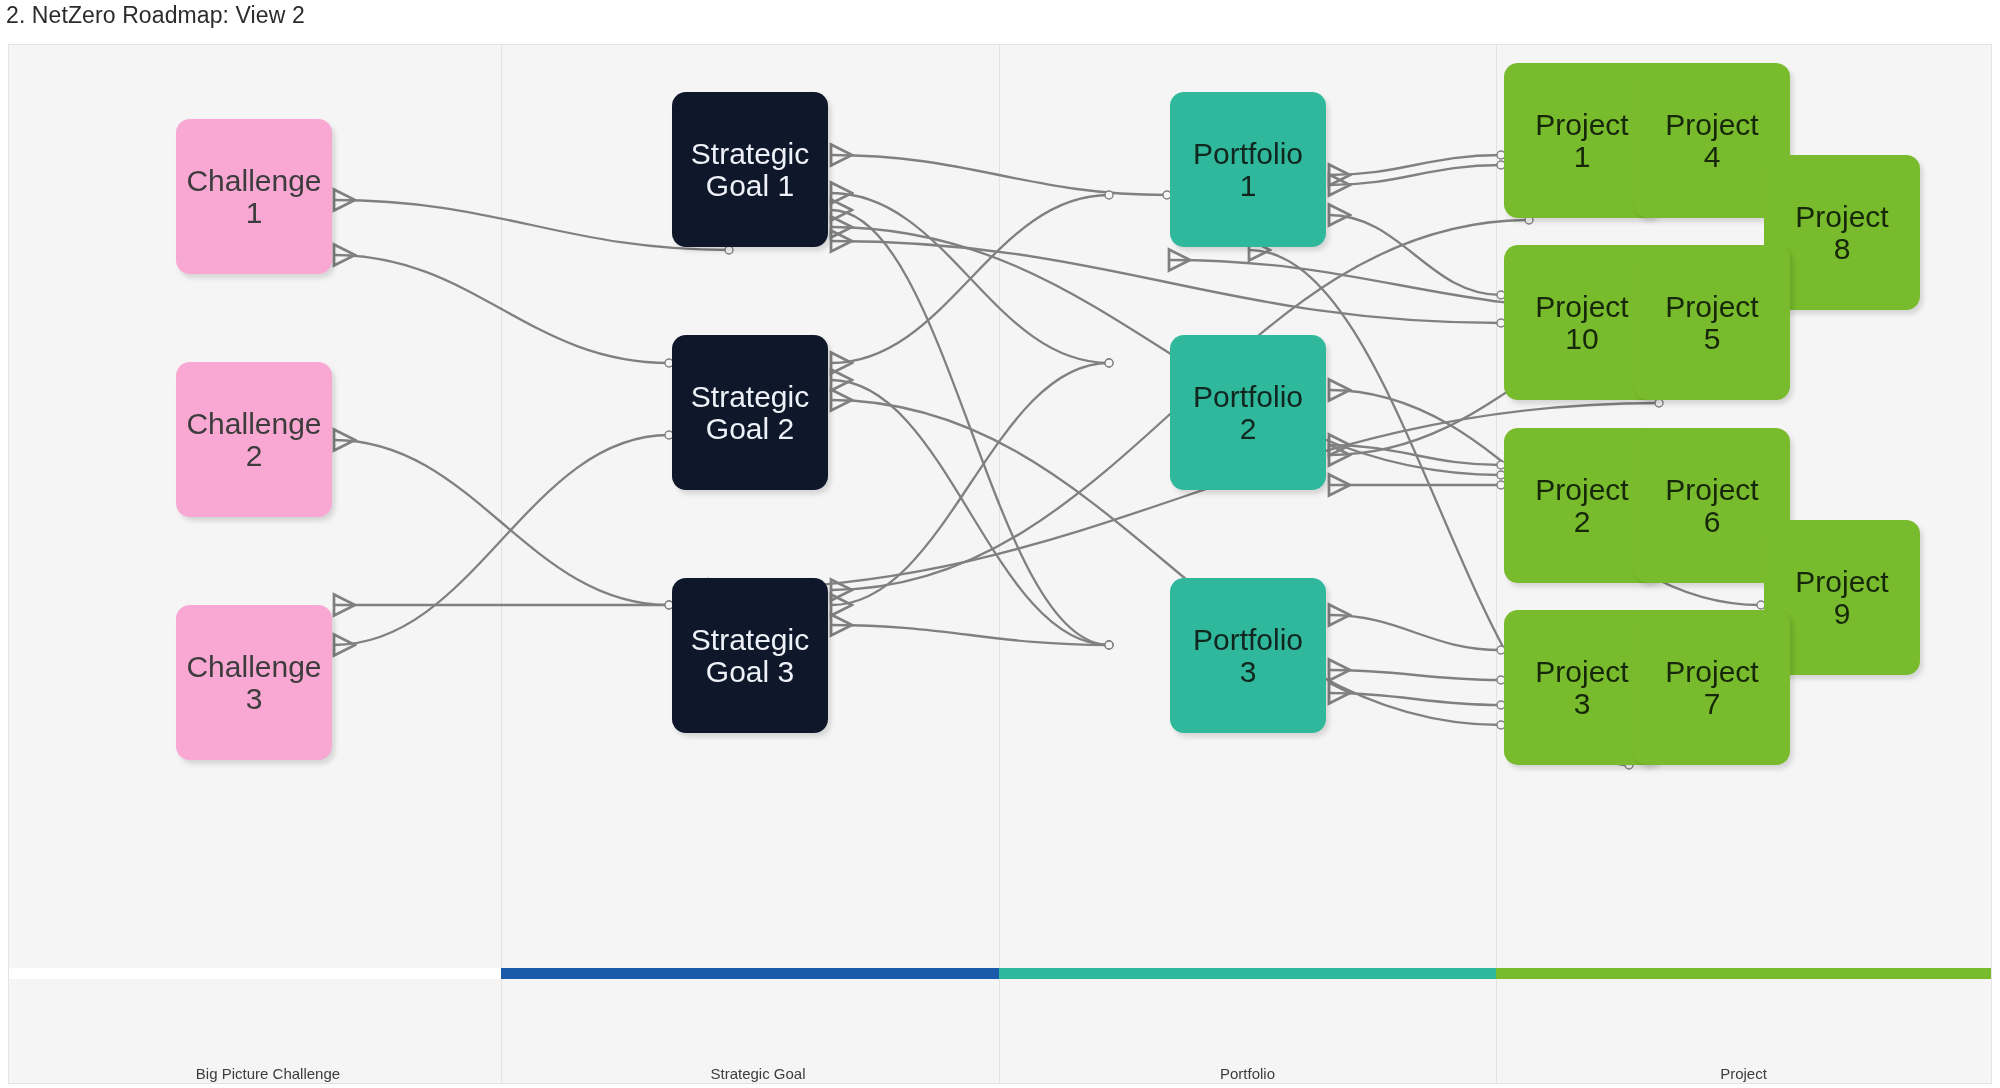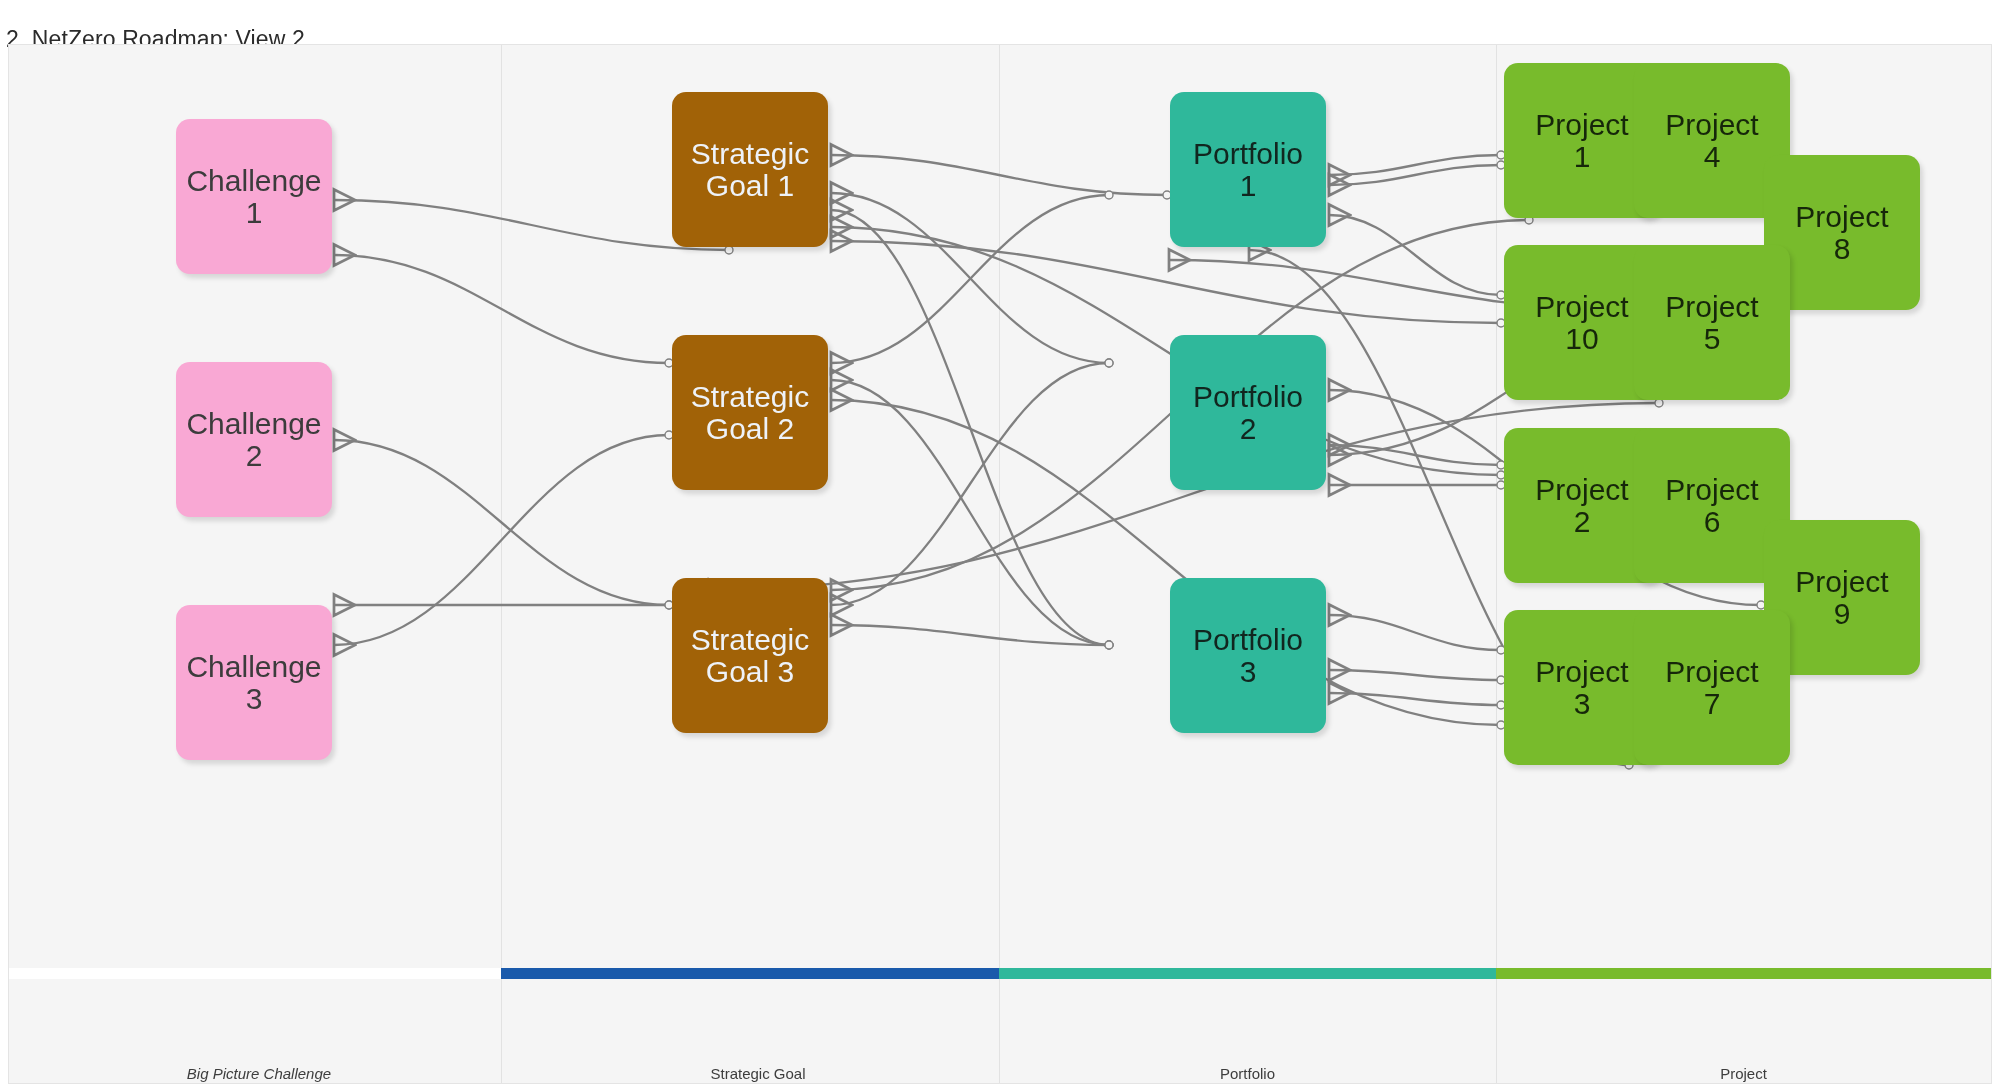--- a/index.html
+++ b/index.html
@@ -1,34 +1,34 @@
 <!DOCTYPE html>
 <html><head>
 <meta charset="utf-8">
 <style>
   html,body{margin:0;padding:0;background:#ffffff;}
   body{width:2000px;height:1088px;font-family:"Liberation Sans",sans-serif;overflow:hidden;}
   #page-title{
     position:absolute;left:6px;top:2px;font-size:23px;color:#2b2b2b;
-    letter-spacing:.1px;white-space:nowrap;margin-top:24px;
+    letter-spacing:.1px;white-space:nowrap;
   }
   #board{
     position:absolute;left:8px;top:44px;width:1984px;height:1040px;
     background:#f5f5f5;border:1px solid #e4e4e4;box-sizing:border-box;
   }
   .col-div{position:absolute;top:0;width:1px;background:#e2e2e2;}
   #svg-edges{position:absolute;left:0;top:0;width:1984px;height:1040px;pointer-events:none;}
   .node{
     position:absolute;border-radius:14px;box-sizing:border-box;
     display:flex;align-items:center;justify-content:center;text-align:center;
     font-size:30px;line-height:1.06;white-space:pre-line;
     box-shadow:3px 4px 5px rgba(0,0,0,.13);
   }
   .n-challenge{background:#f9a8d4;color:#3c3c3c;}
-  .n-goal{background:#a16207;color:#eef2f8;}
+  .n-goal{background:#0f172a;color:#eef2f8;}
   .n-portfolio{background:#2fb89b;color:#11261f;}
   .n-project{background:#78bb2c;color:#16270a;}
   .catbar{position:absolute;height:11px;}
   .catlabel{
     position:absolute;top:1020px;font-size:15px;color:#3d3d3d;
     text-align:center;
   }
   .footer-div{position:absolute;width:1px;background:#e2e2e2;}
 </style>
 </head>
@@ -157,19 +157,19 @@
   <div class="footer-div" style="left:990px;top:924px;height:114px;"></div>
   <div class="footer-div" style="left:1487px;top:924px;height:114px;"></div>
 
   <div id="cat-bars">
       <div class="catbar" style="left: 0px; width: 492px; top: 923px; background: rgb(255, 255, 255);"></div>
       <div class="catbar" style="left: 492px; width: 498px; top: 923px; background: rgb(26, 90, 171);"></div>
       <div class="catbar" style="left: 990px; width: 497px; top: 923px; background: rgb(47, 184, 155);"></div>
       <div class="catbar" style="left: 1487px; width: 495px; top: 923px; background: rgb(120, 187, 44);"></div>
     </div>
   <div id="cat-labels">
-      <div class="catlabel" style="left: 4px; width: 492px; font-style: italic;">Big Picture Challenge</div>
+      <div class="catlabel" style="left: 13px; width: 492px;">Big Picture Challenge</div>
       <div class="catlabel" style="left: 492px; width: 498px; margin-left: 8px;">Strategic Goal</div>
       <div class="catlabel" style="left: 990px; width: 497px;">Portfolio</div>
       <div class="catlabel" style="left: 1487px; width: 495px;">Project</div>
     </div>
 
 </div>
 
 </body></html>

